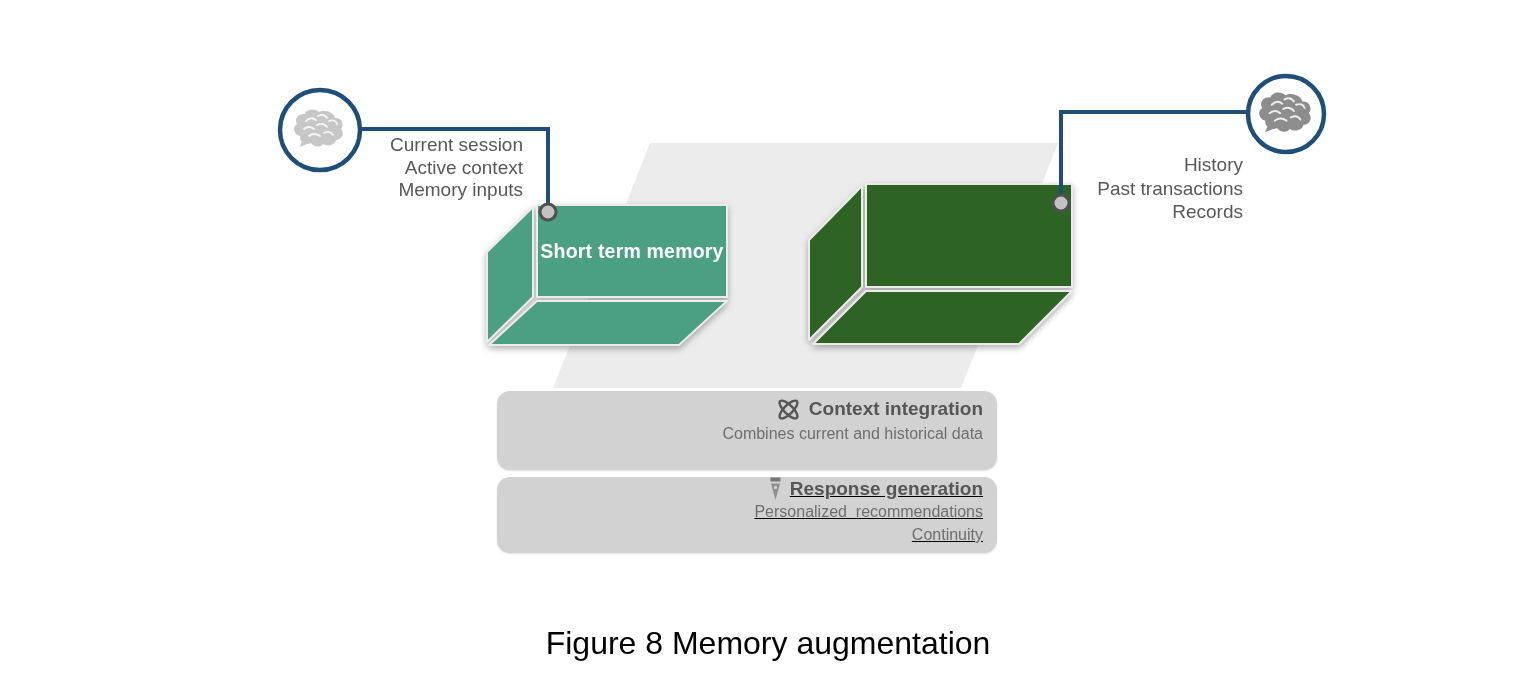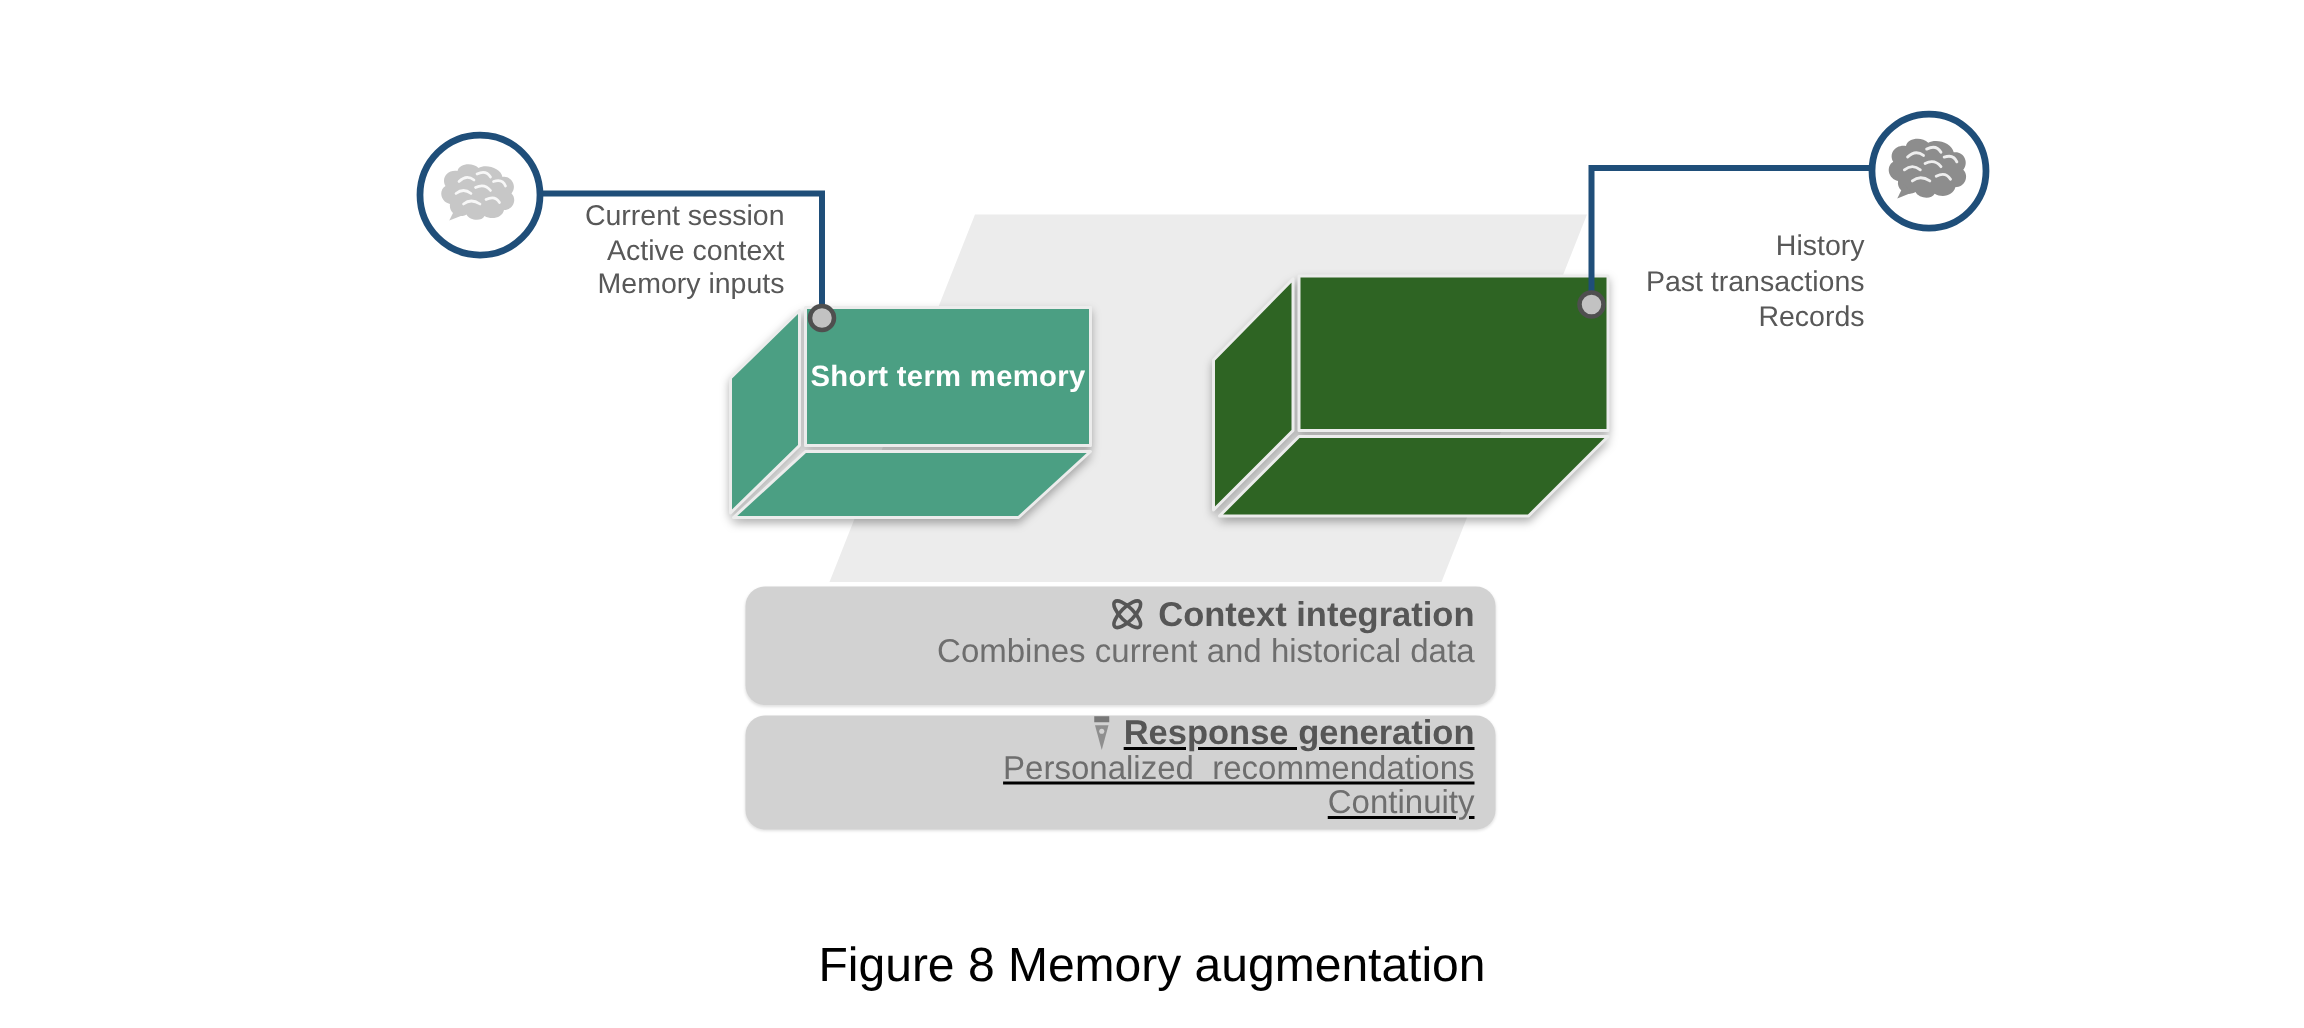--- a/index.html
+++ b/index.html
@@ -29,25 +29,25 @@
 
   .process{
     position:absolute;left:497px;width:500px;box-sizing:border-box;
     background:#D2D2D2;border-radius:13px;text-align:right;
     padding:0 14px 0 0;box-shadow:0 1px 2px rgba(0,0,0,0.12);
   }
   .process.p1{top:391px;height:79px;padding-top:5px;}
   .process.p2{top:477px;height:76px;padding-top:0;text-decoration:underline;}
   .p-title{
     display:flex;justify-content:flex-end;align-items:flex-start;gap:7px;
-    font-weight:700;font-size:23px;color:#565656;
+    font-weight:700;font-size:19px;color:#565656;
   }
   .p1 .p-title{line-height:26px;}
   .p2 .p-title{line-height:23px;}
-  .p-line{font-size:22px;color:#6E6E6E;white-space:pre-wrap;}
+  .p-line{font-size:16px;color:#6E6E6E;white-space:pre-wrap;}
   .p1 .p-line{line-height:22px;}
   .p2 .p-line{line-height:23px;}
   .knot-stroke{fill:none;stroke:#565656;stroke-width:2.5;}
   .pen-svg{align-self:flex-start;margin-bottom:-8px;}
 
   .caption{
     position:absolute;left:0;top:626px;width:100%;text-align:center;
     font-size:32px;color:#000000;line-height:34px;
   }
 </style>

